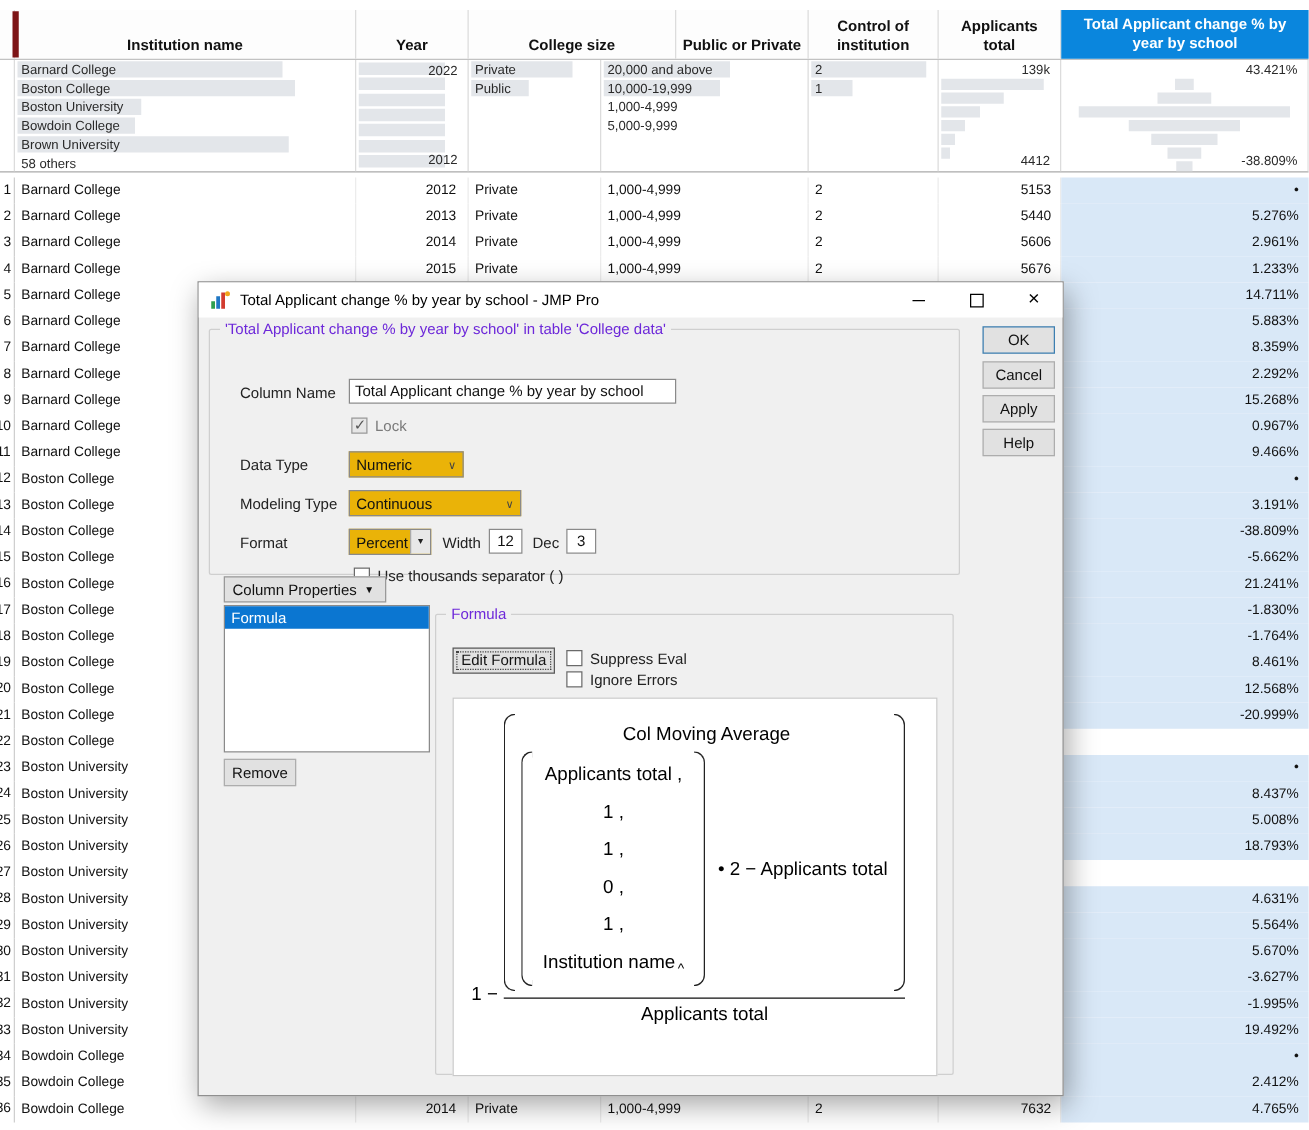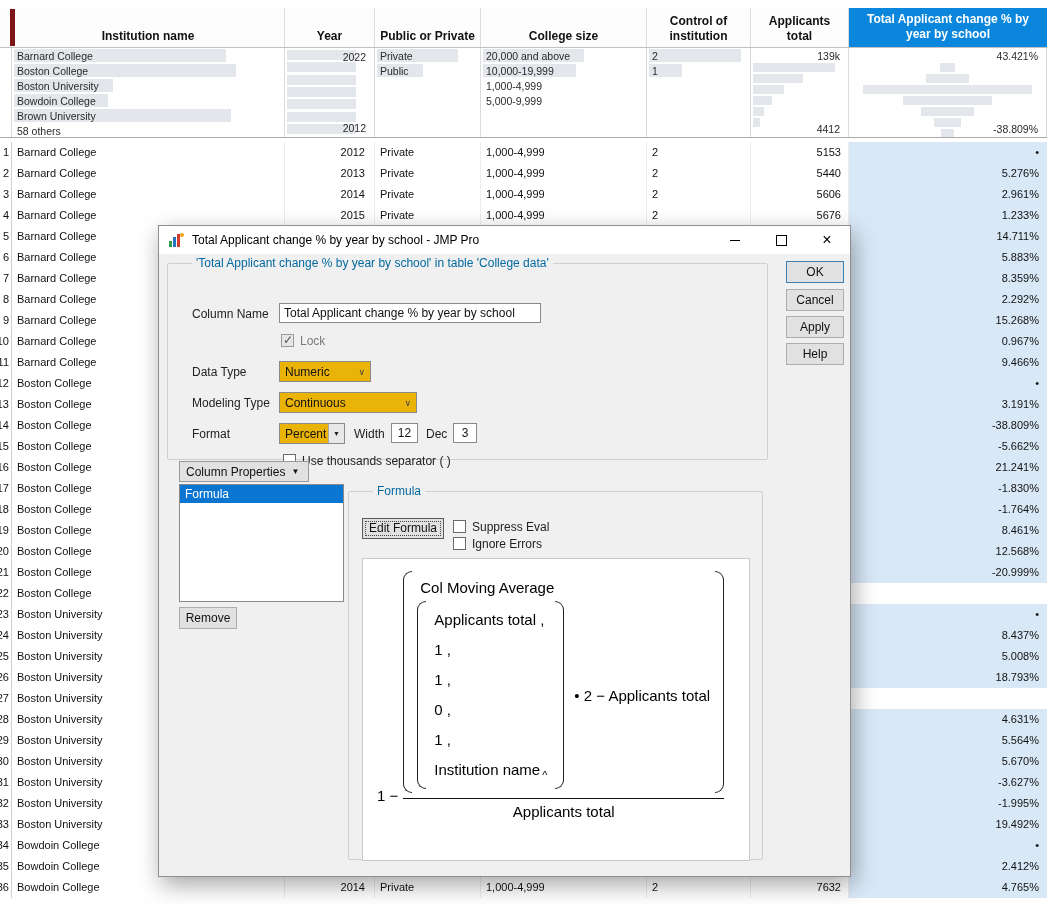--- a/index.html
+++ b/index.html
@@ -46,21 +46,21 @@
   .titlebar{position:absolute;left:0;top:0;right:0;height:28px;background:#fff;display:flex;align-items:center;}
   .app-icon{width:16px;height:16px;margin:0 8px 0 9px;flex:none;}
   .title{font-size:12px;color:#000;white-space:nowrap;}
   .winbtns{margin-left:auto;display:flex;height:100%;}
   .wbtn{width:46px;height:100%;display:flex;align-items:center;justify-content:center;}
   .glyph-min{width:10px;border-top:1px solid #000;}
   .glyph-max{width:9px;height:9px;border:1px solid #000;}
   .glyph-close{font-size:16px;line-height:1;color:#000;}
 
   .fs{position:absolute;border:1px solid #cfcfcf;border-radius:2px;margin:0;padding:0;box-sizing:border-box;}
-  .fs legend{font-size:12px;color:#0369a1;margin-left:24px;padding:0 4px;white-space:nowrap;}
+  .fs legend{font-size:12px;color:#6d28d9;margin-left:8px;padding:0 4px;white-space:nowrap;}
   #fs1{left:8px;top:30px;width:601px;height:204px;}
   #fs2{left:189px;top:258px;width:415px;height:376px;}
 
   .lbl{position:absolute;font-size:12px;color:#222;white-space:nowrap;}
   .dim{color:#7a7a7a;}
   .txt{position:absolute;height:20px;border:1px solid #8a8a8a;font-size:12px;padding:0 4px;box-sizing:border-box;background:#fff;font-family:inherit;color:#111;}
   .num-in{text-align:center;}
   .combo{position:absolute;height:21px;background:#eab308;border:1px solid #8a8a8a;box-sizing:border-box;display:flex;align-items:center;padding-left:5px;font-size:12px;}
   .chev{margin-left:auto;padding-right:5px;font-size:9px;color:#444;}
   .dd{margin-left:auto;width:15px;height:100%;display:flex;align-items:center;justify-content:center;font-size:7px;color:#222;background:#e8e8e8;border-left:1px solid #aaa;}
@@ -83,43 +83,43 @@
   .efbtn{position:absolute;left:13px;top:20px;width:82px;height:21px;background:#e1e1e1;border:1px solid #5a5a5a;outline:1px dotted #444;outline-offset:-4px;font-size:12px;text-align:center;line-height:19px;box-sizing:border-box;}
   .fbox{position:absolute;left:13px;top:60px;width:388px;height:303px;background:#fff;border:1px solid #c9c9c9;box-sizing:border-box;overflow:hidden;}
 
   .expr{display:flex;padding:12px 0 0 14px;font-size:15px;color:#000;}
   .one{align-self:flex-end;margin:0 5px 16px 0;white-space:nowrap;}
   .frac{display:flex;flex-direction:column;align-items:center;}
   .numer{display:flex;align-items:stretch;}
   .bp{width:9px;flex:0 0 9px;border-top:1.5px solid #222;border-bottom:1.5px solid #222;box-sizing:border-box;}
   .bp.l{border-left:1.5px solid #222;border-radius:10px 0 0 10px;margin-right:3px;}
   .bp.r{border-right:1.5px solid #222;border-radius:0 10px 10px 0;margin-left:3px;}
-  .ncol{display:flex;flex-direction:column;padding:4px 2px;}
+  .ncol{display:flex;flex-direction:column;padding:4px 2px;text-align:center;}
   .fname{height:26px;line-height:26px;white-space:nowrap;padding-left:3px;}
   .argsrow{display:flex;align-items:stretch;}
   .argscol{display:flex;flex-direction:column;padding:4px 5px;}
   .arg{height:30px;line-height:30px;white-space:nowrap;}
   .caret{font-size:11px;vertical-align:sub;margin-left:2px;}
   .operand{align-self:center;margin-left:10px;white-space:nowrap;}
   .fbar{width:100%;border-top:1.5px solid #111;margin-top:5px;}
   .denom{margin-top:4px;}
 </style>
 </head>
 <body>
 
 <div id="app">
 
   <div class="thead">
     <div class="hc w0">
         <div class="red-mark"></div>
       </div>
     <div class="hc w1">Institution name</div>
     <div class="hc w2">Year</div>
+    <div class="hc w4">College size</div>
     <div class="hc w3">Public or Private</div>
-    <div class="hc w4">College size</div>
     <div class="hc w5">Control of institution</div>
     <div class="hc w6">Applicants total</div>
     <div class="hc w7 sel">Total Applicant change % by year by school</div>
   </div>
 
   <div class="summary">
     <div class="sc w0"></div>
     <div class="sc w1" id="sum-inst">
         <div class="srow"><div class="sbar" style="width: 79%;"></div><span class="slabel">Barnard College</span></div>
         <div class="srow"><div class="sbar" style="width: 83%;"></div><span class="slabel">Boston College</span></div>

